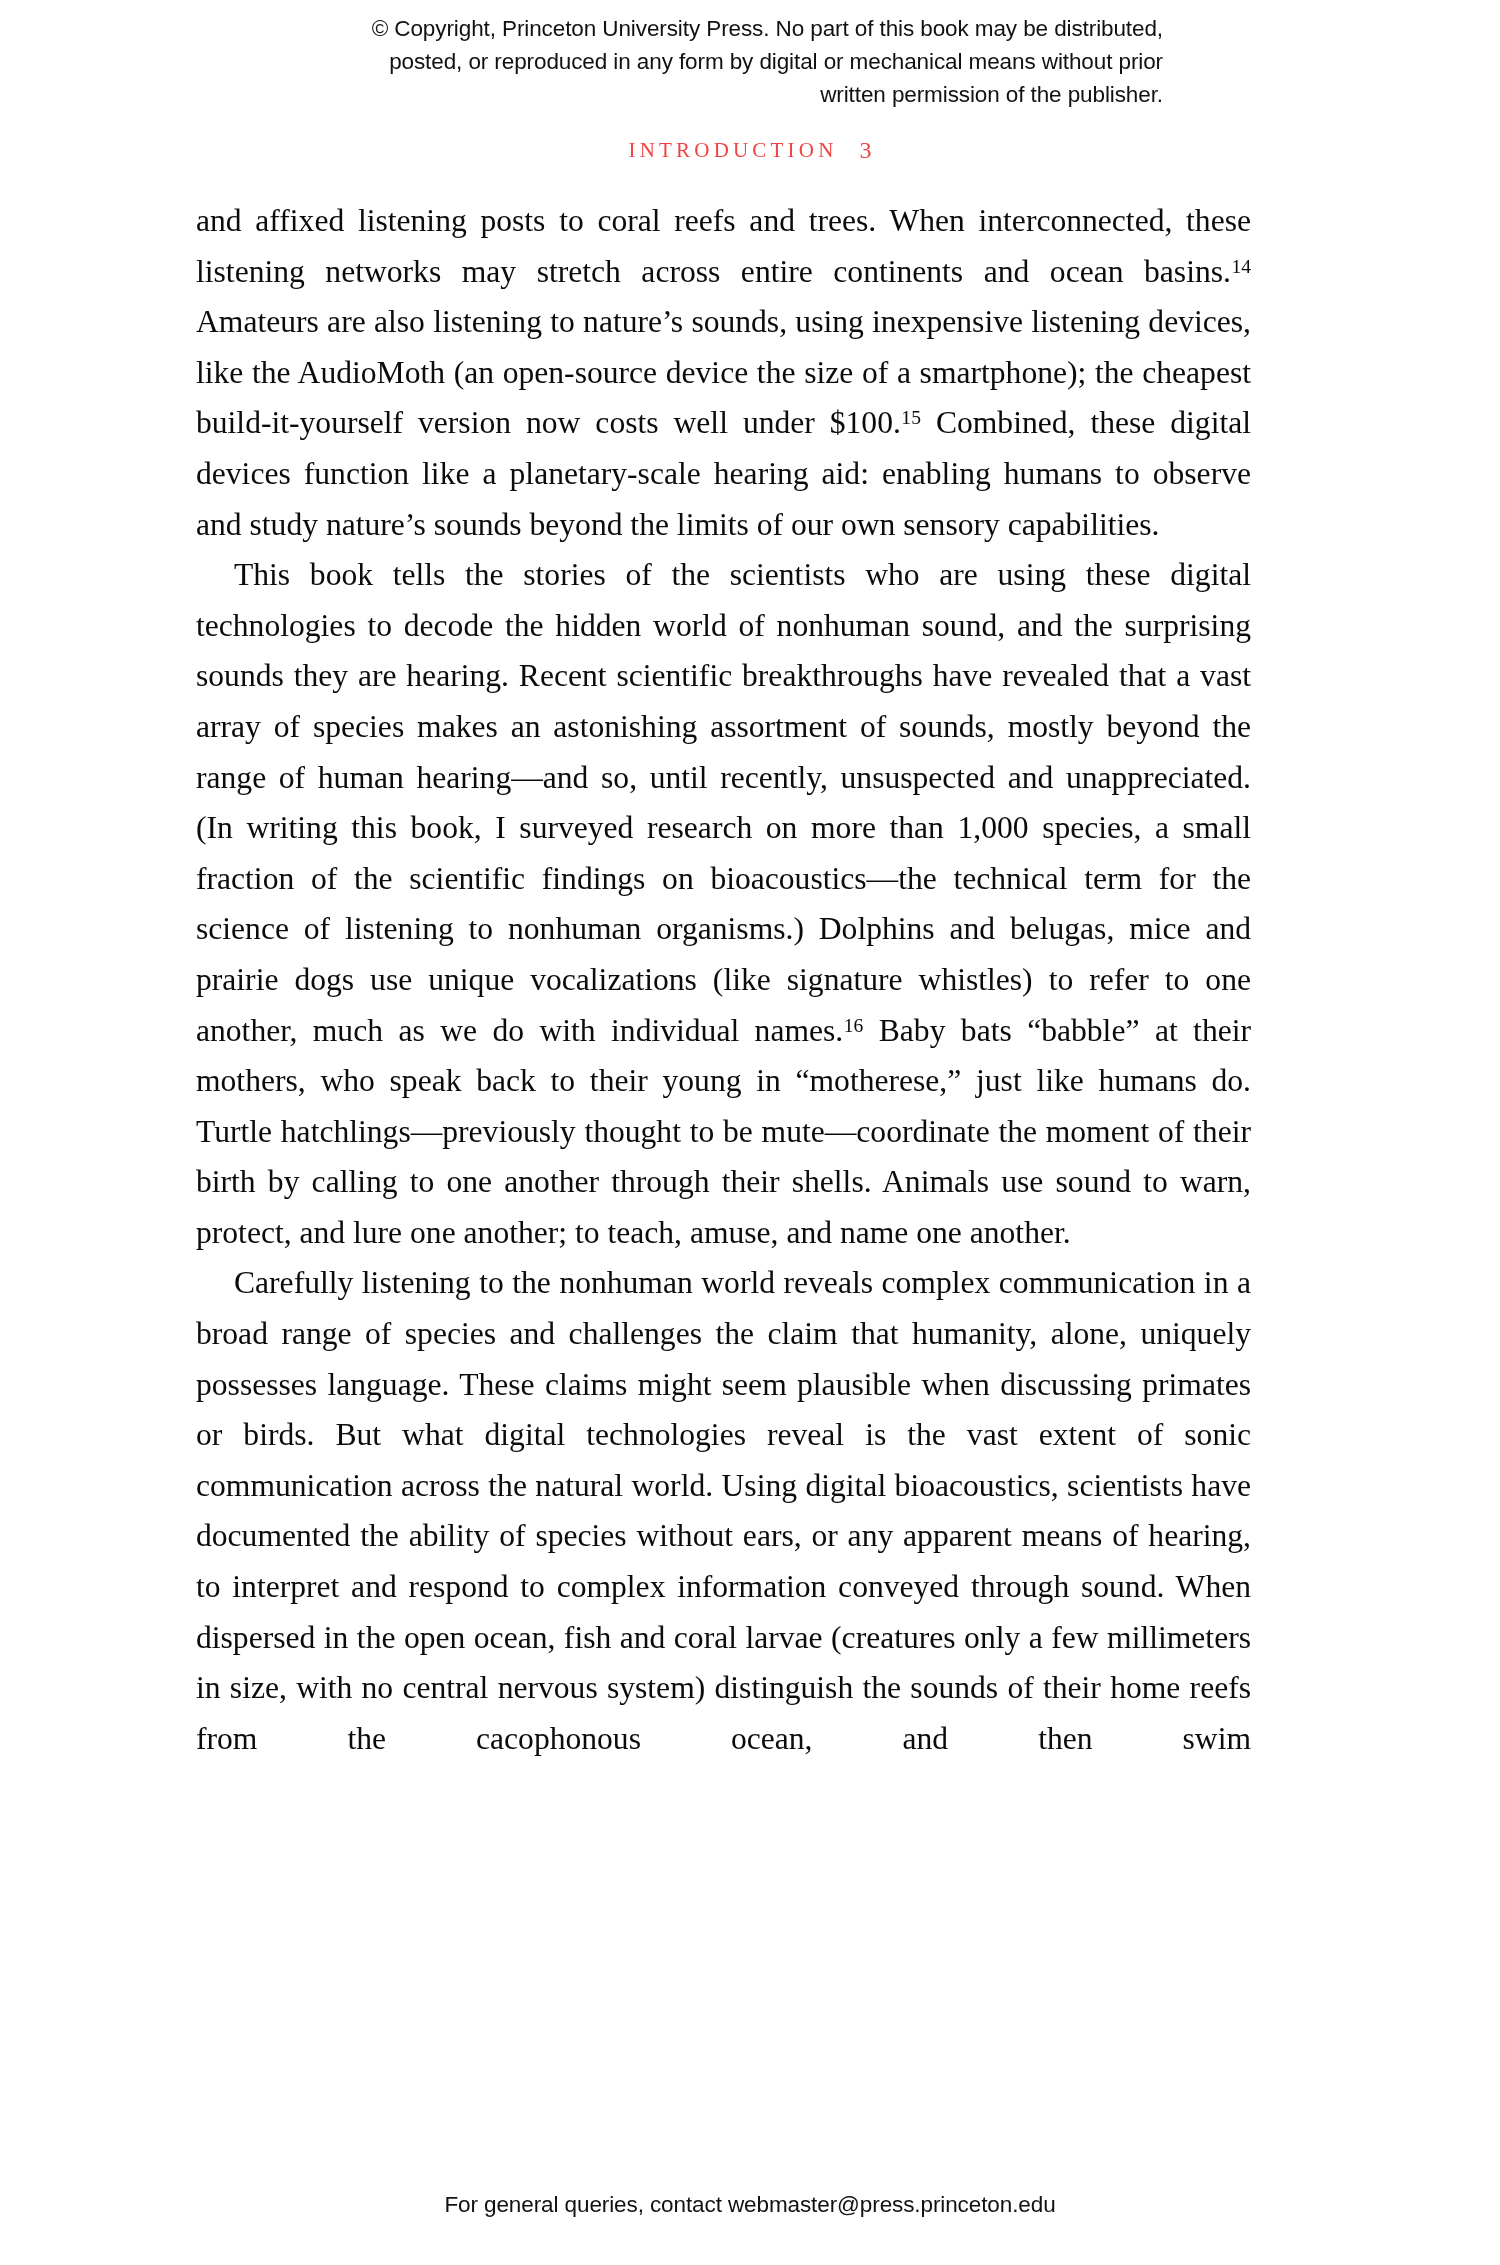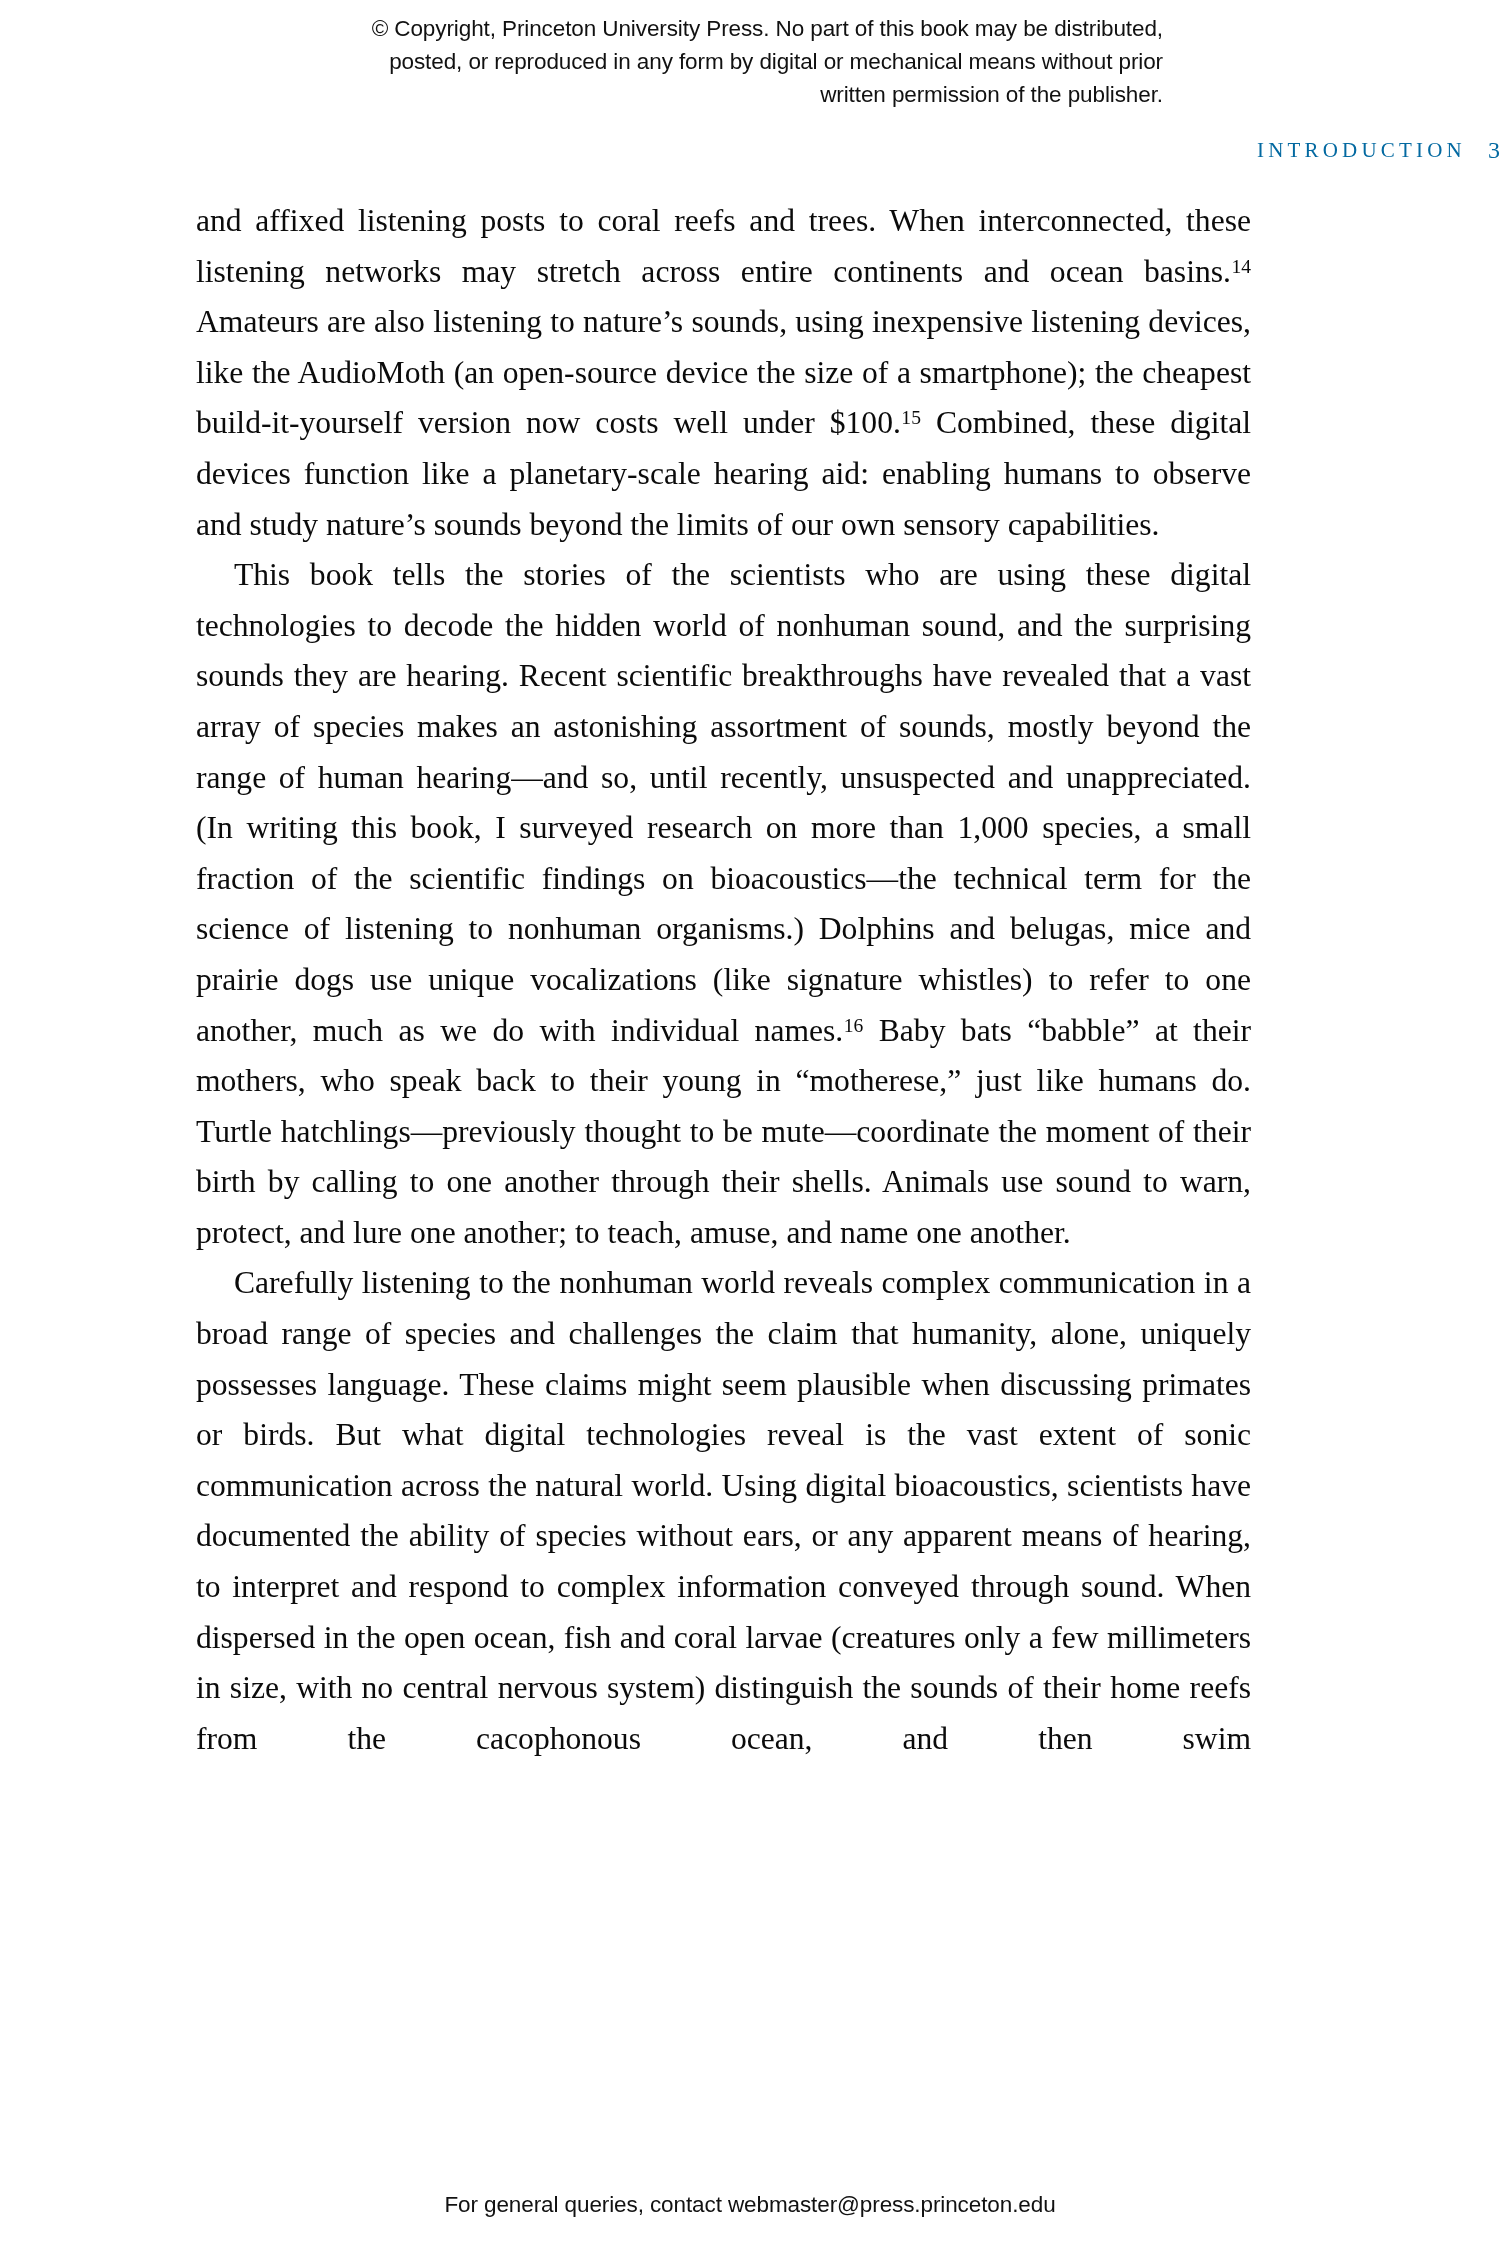--- a/index.html
+++ b/index.html
@@ -36,24 +36,24 @@
     text-align: right;
     letter-spacing: -0.1px;
   }
 
   
   .running-head {
     position: absolute;
     left: 0;
     top: 136px;
     width: 1500px;
-    text-align: right;
+    text-align: center;
     font-family: "Liberation Serif", serif;
     font-size: 21px;
-    color: #0369a1;
+    color: #ef4444;
   }
   .running-head .rh-title {
     letter-spacing: 4.2px;
     font-variant: small-caps;
     text-transform: uppercase;
   }
   .running-head .rh-folio {
     margin-left: 22px;
     font-size: 24px;
     letter-spacing: 0;

